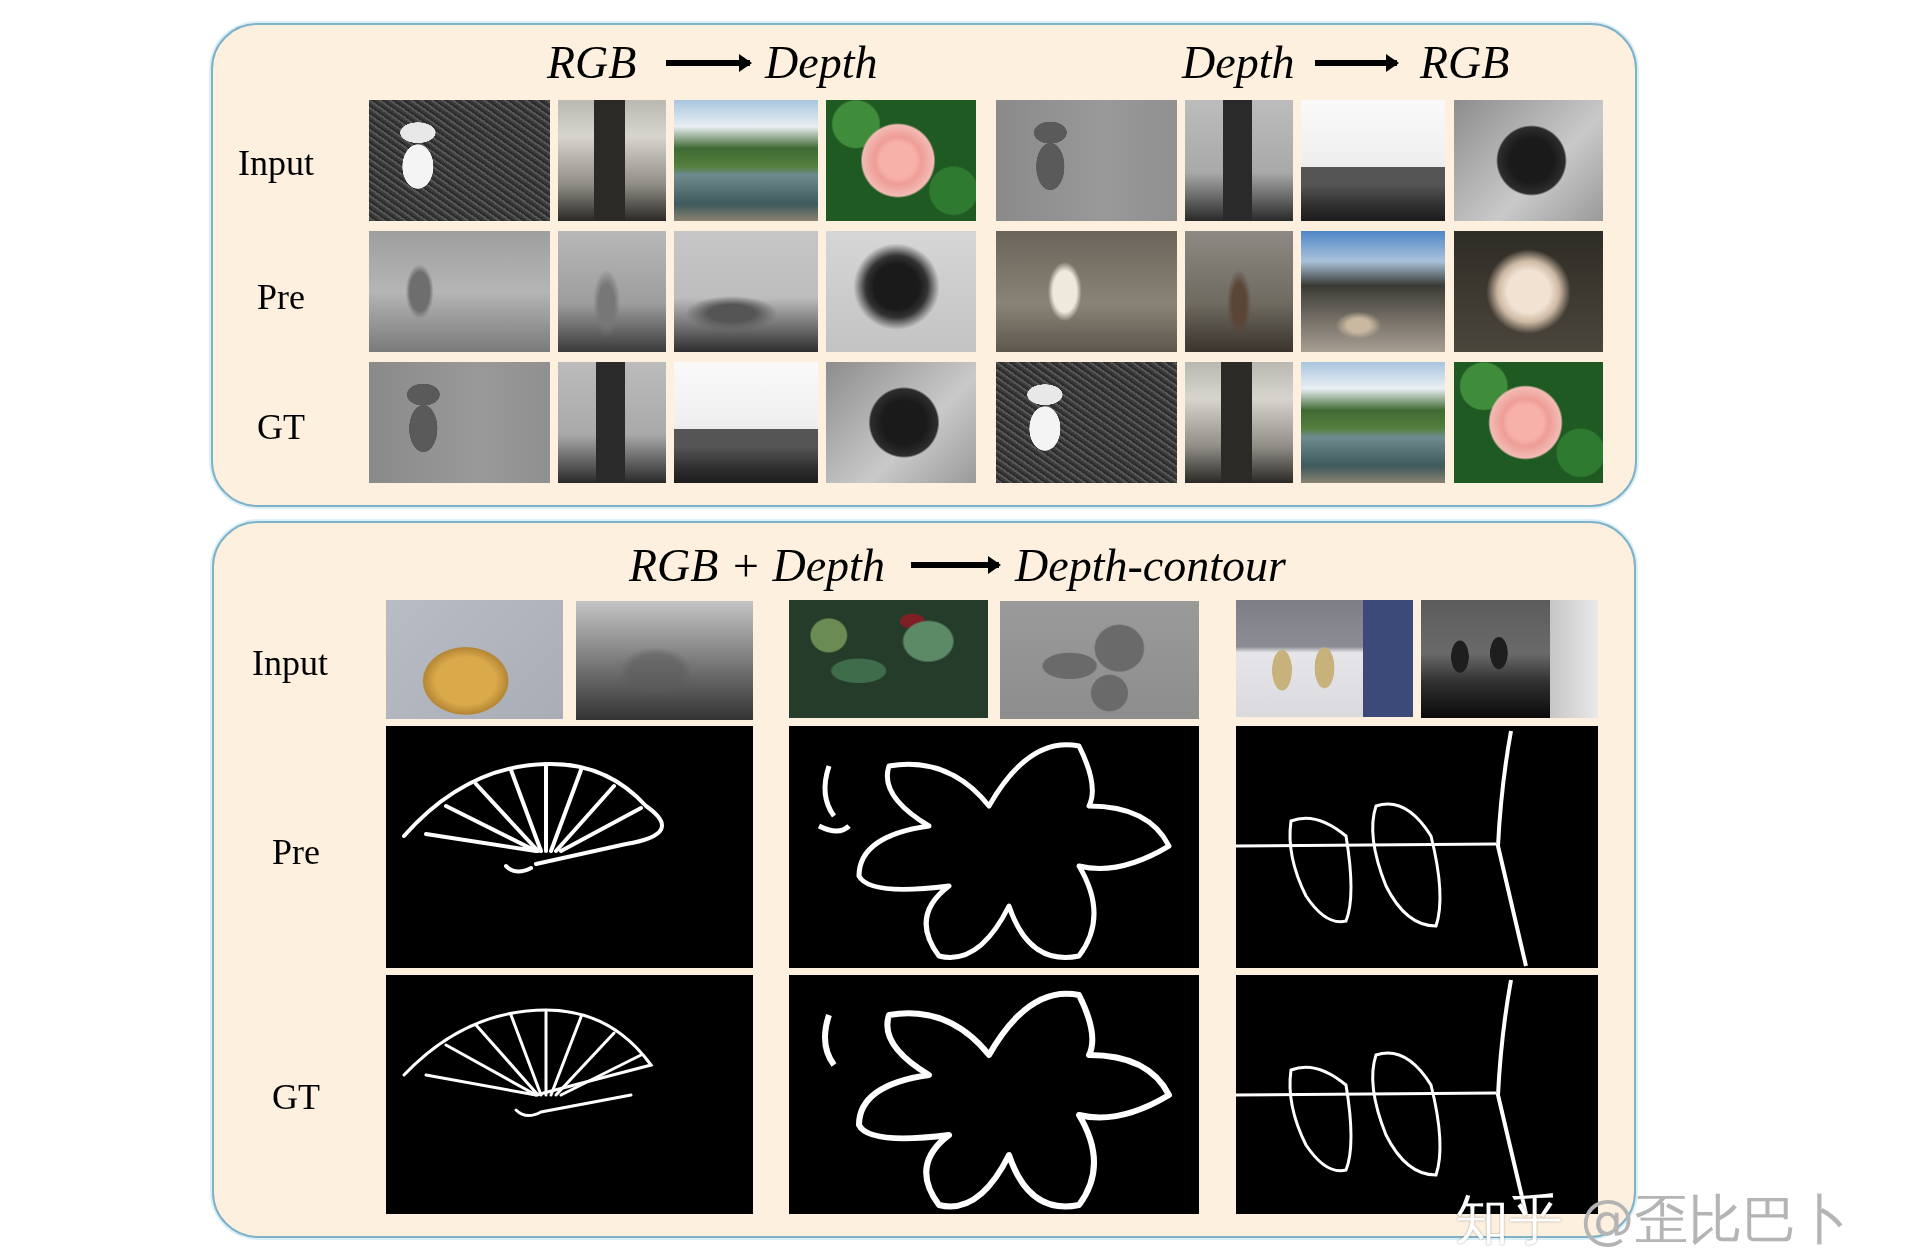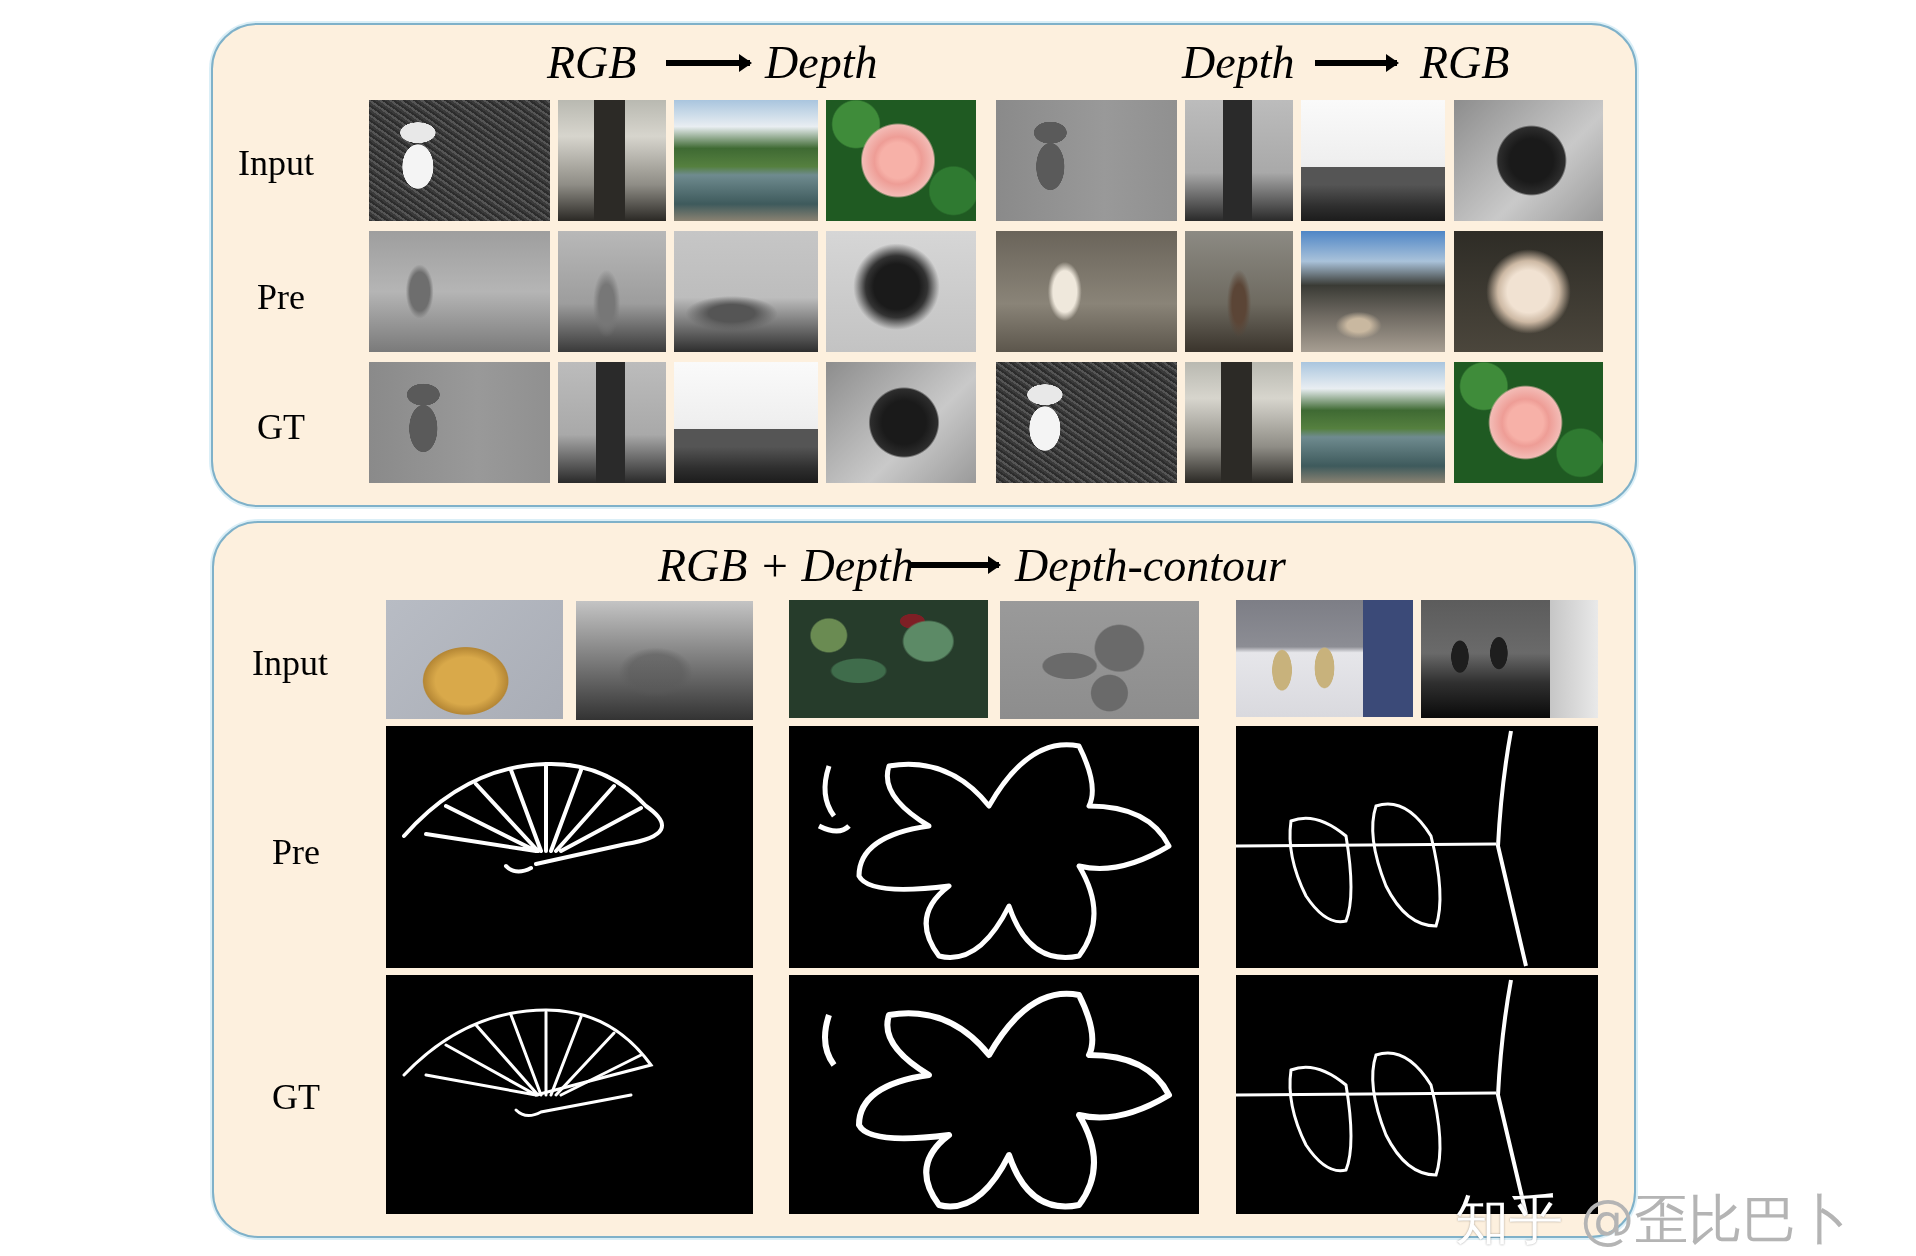--- a/index.html
+++ b/index.html
@@ -164,21 +164,21 @@
 <div class="tile d-tower" style="left:558px; top:362px; width:108px; height:121px;"></div>
 <div class="tile d-lake" style="left:674px; top:362px; width:144px; height:121px;"></div>
 <div class="tile d-rose" style="left:826px; top:362px; width:150px; height:121px;"></div>
 <div class="tile rgb-cat" style="left:996px; top:362px; width:181px; height:121px;"></div>
 <div class="tile rgb-tower" style="left:1185px; top:362px; width:108px; height:121px;"></div>
 <div class="tile rgb-lake" style="left:1301px; top:362px; width:144px; height:121px;"></div>
 <div class="tile rgb-rose" style="left:1454px; top:362px; width:149px; height:121px;"></div>
 
 <div class="panel" style="left:212px; top:521px; width:1424px; height:717px;"></div>
 
-<div class="title" style="left:658px; top:543px;">RGB + Depth</div>
+<div class="title" style="left:629px; top:543px;">RGB + Depth</div>
 <div class="arrow" style="left:911px; top:562px; width:88px;"></div>
 <div class="title" style="left:1015px; top:543px;">Depth-contour</div>
 
 <div class="rowlabel" style="left:252px; top:663px;">Input</div>
 <div class="rowlabel" style="left:272px; top:852px;">Pre</div>
 <div class="rowlabel" style="left:272px; top:1097px;">GT</div>
 
 <div class="tile rgb-fan" style="left:386px; top:600px; width:177px; height:119px;"></div>
 <div class="tile d-fan" style="left:576px; top:601px; width:177px; height:119px;"></div>
 <div class="tile rgb-plant" style="left:789px; top:600px; width:199px; height:118px;"></div>

